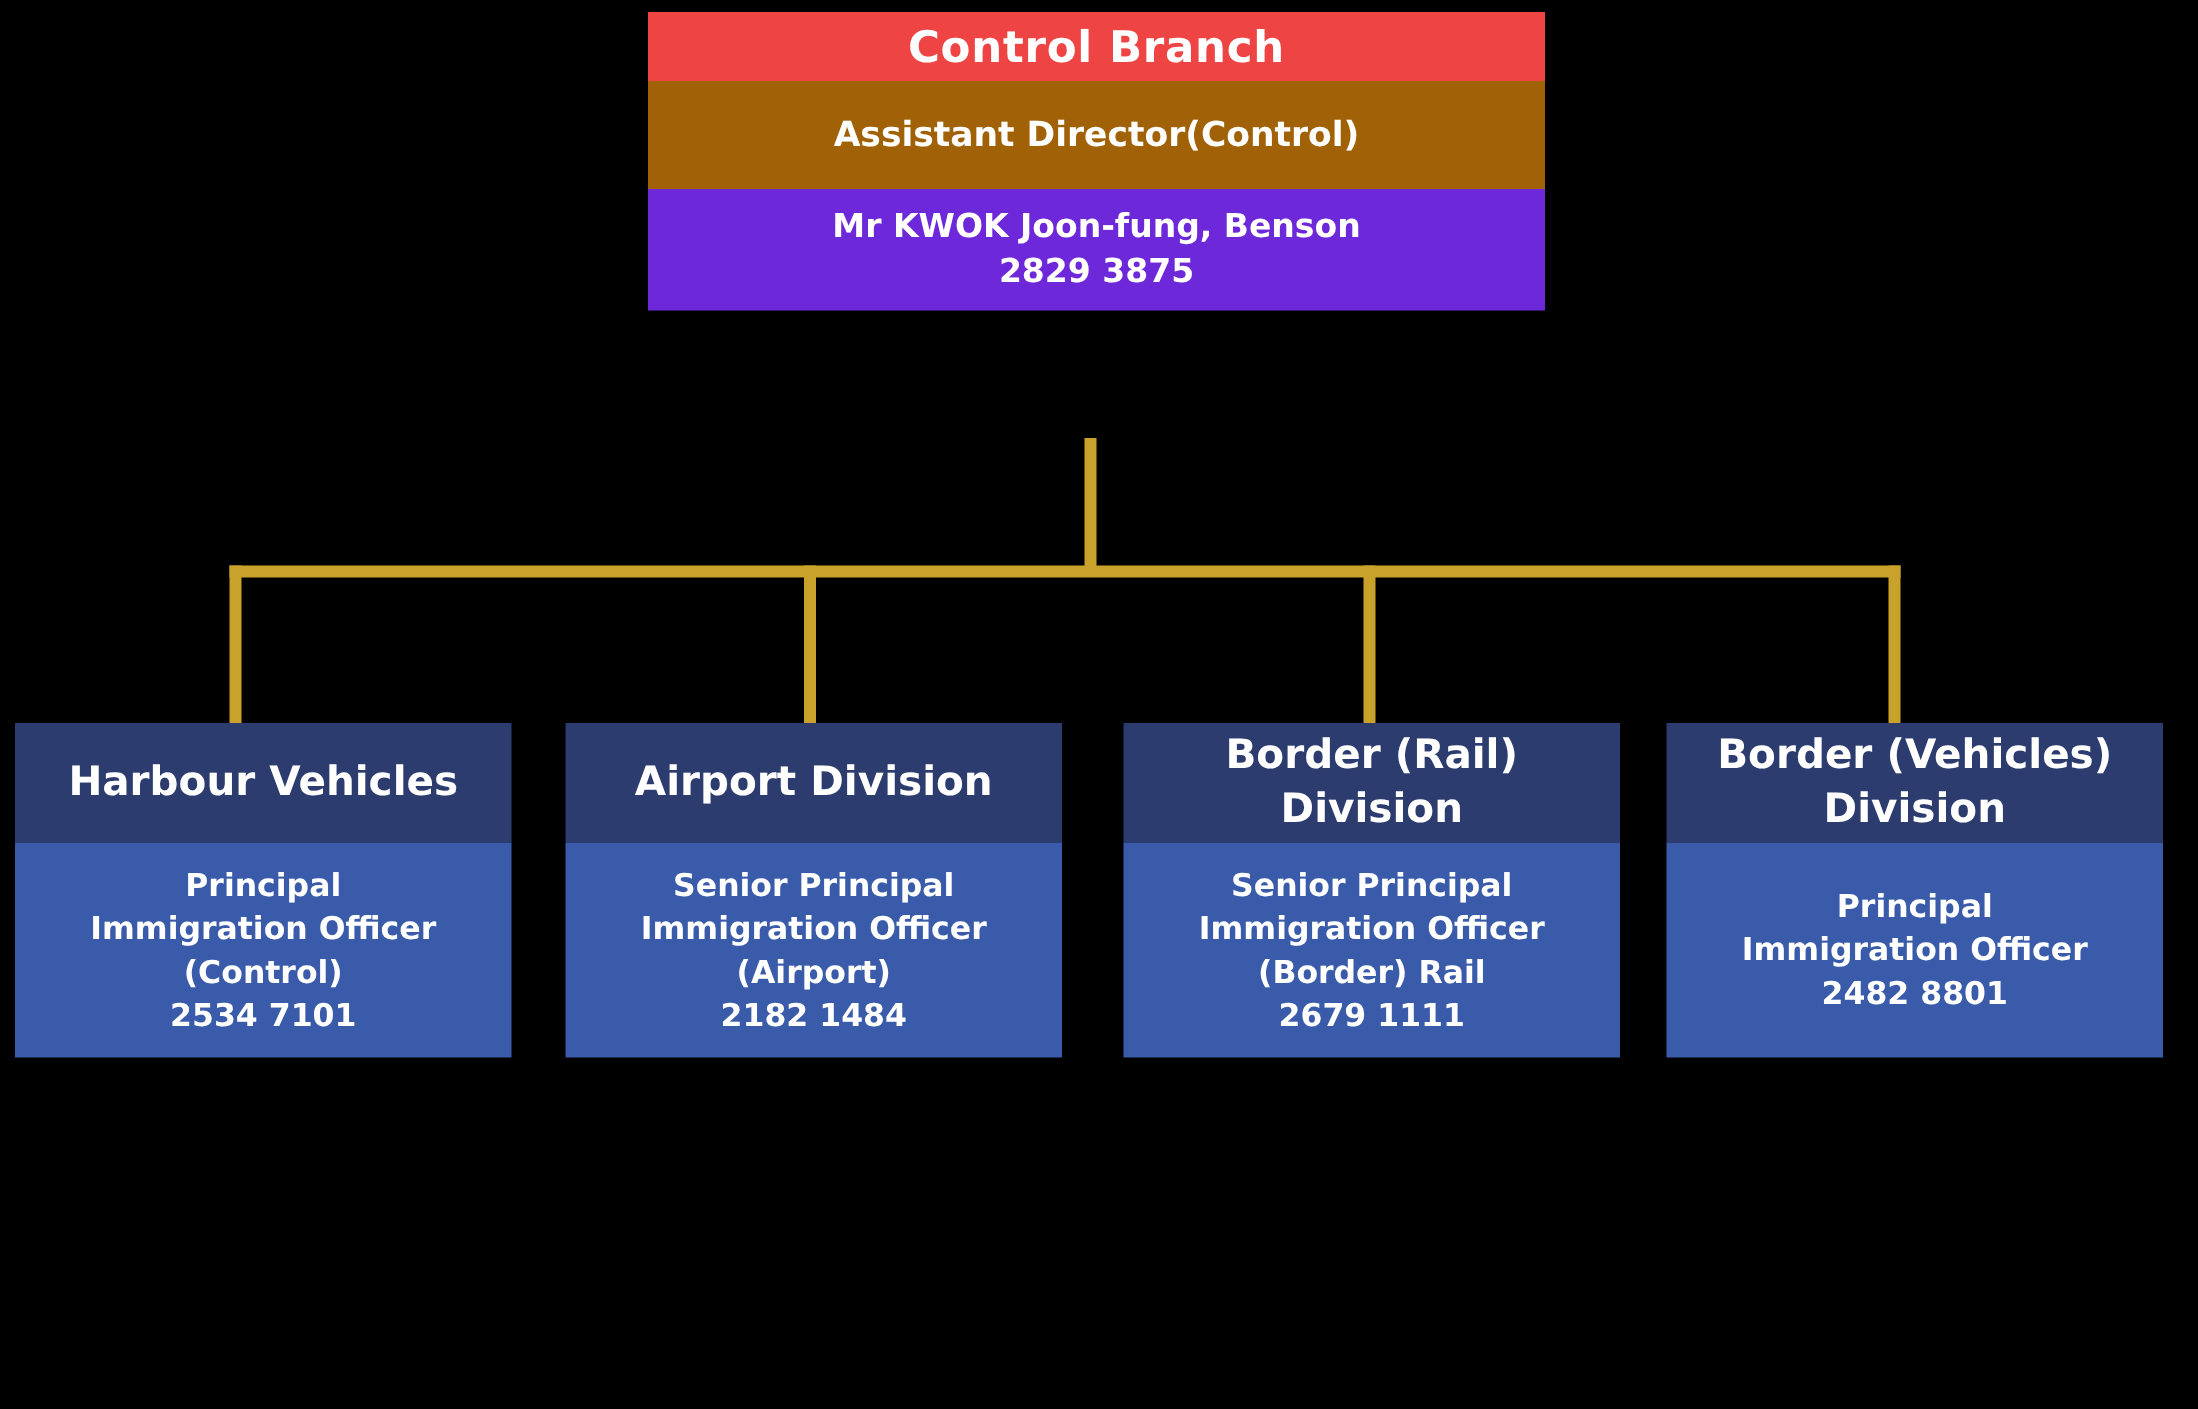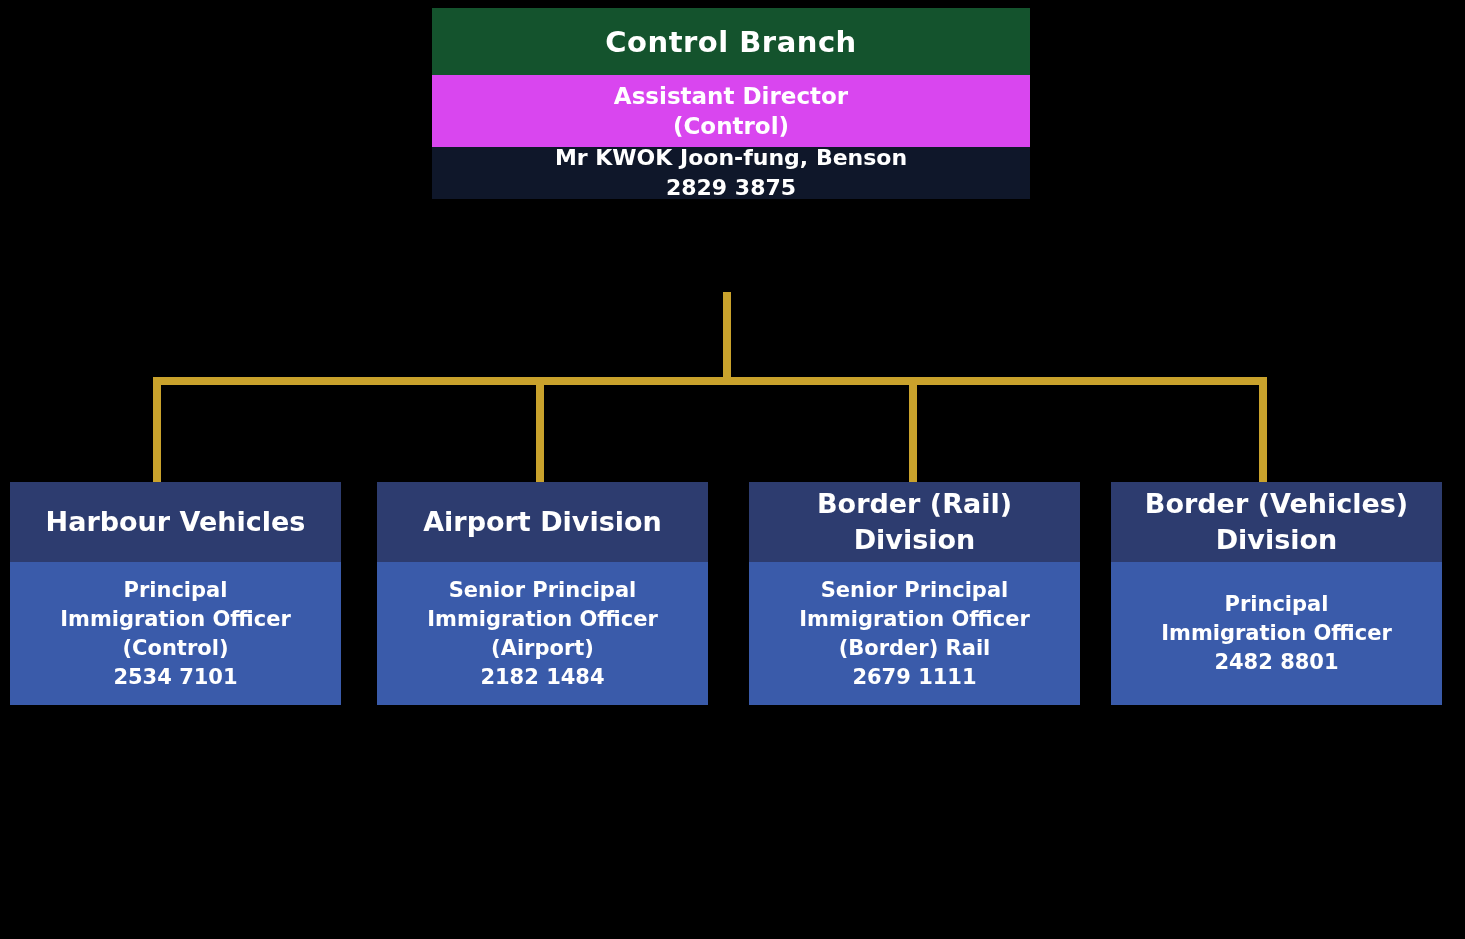--- a/index.html
+++ b/index.html
@@ -19,41 +19,41 @@
   }
 
   
   .root-box {
     position: absolute;
     left: 432px;
     top: 8px;
     width: 598px;
   }
   .root-header {
-    background: #14532d;
-    height: 67px;
+    background: #ef4444;
+    height: 46px;
     display: flex;
     align-items: center;
     justify-content: center;
     font-size: 29px;
     letter-spacing: 0.5px;
   }
   .root-role {
-    background: #d946ef;
+    background: #a16207;
     height: 72px;
     display: flex;
-    flex-direction: column;
+    flex-direction: row;
     align-items: center;
     justify-content: center;
     font-size: 23px;
     line-height: 30px;
   }
   .root-person {
-    background: #0f172a;
-    height: 52px;
+    background: #6d28d9;
+    height: 81px;
     display: flex;
     flex-direction: column;
     align-items: center;
     justify-content: center;
     font-size: 22px;
     line-height: 30px;
   }
 
   
   .connector {

